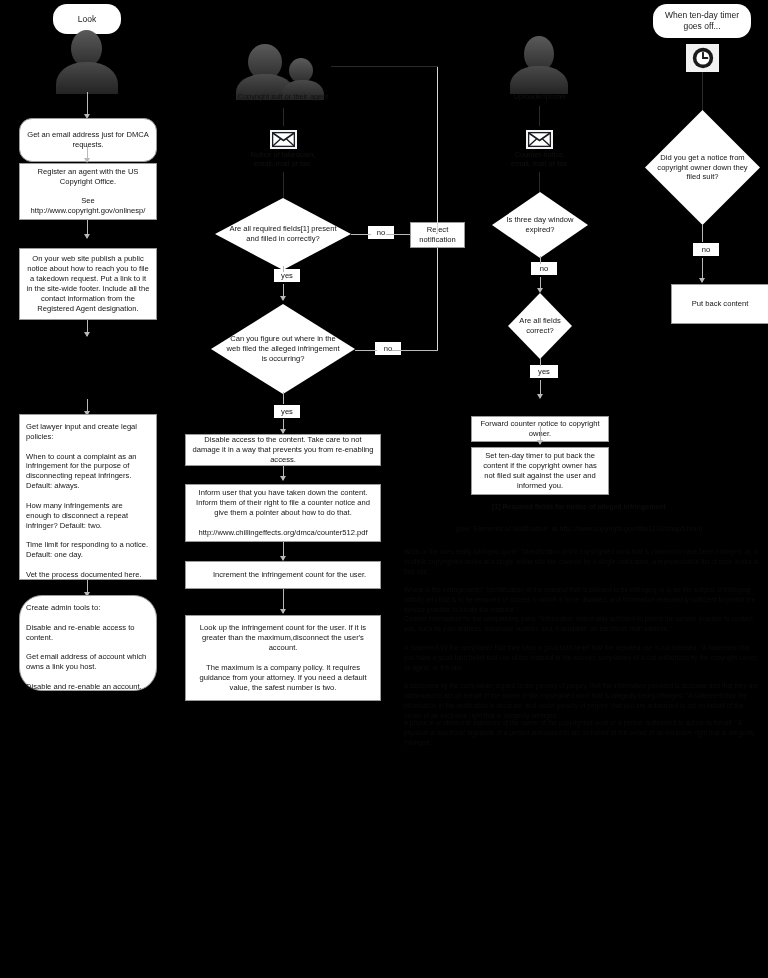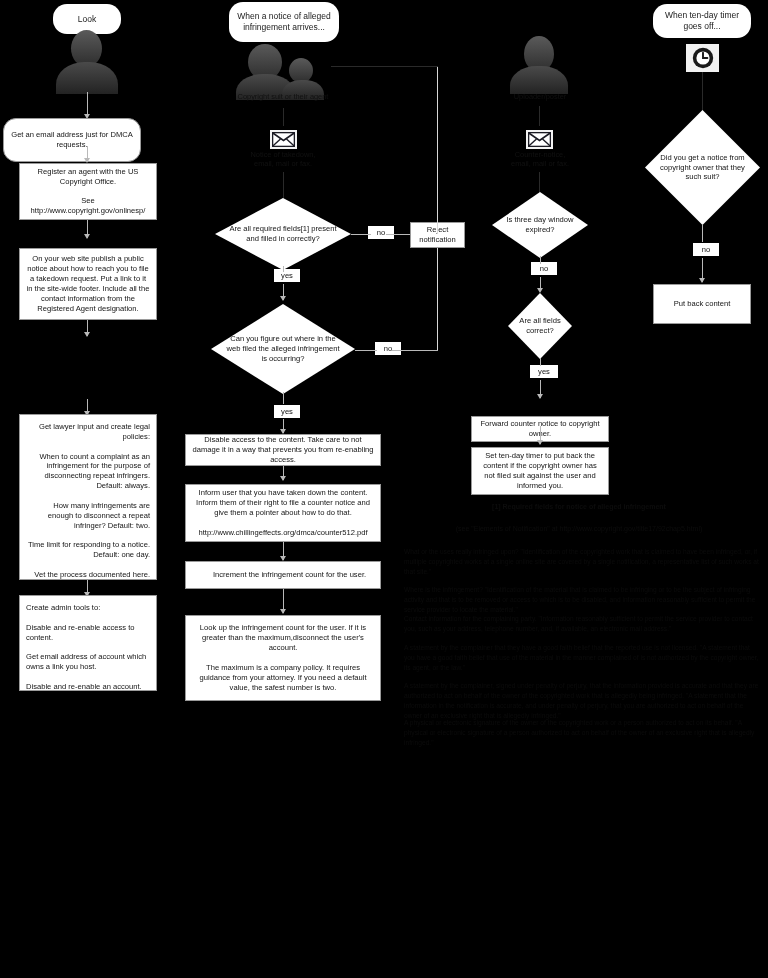--- a/index.html
+++ b/index.html
@@ -164,21 +164,21 @@
   <div class="node pill" style="left:53px; top:4px; width:68px; height:30px;">Look</div>
 
   <div class="person" style="left:53px; top:28px; width:68px; height:66px;">
     <div class="head" style="left:18px; top:2px; width:31px; height:37px;"></div>
     <div class="body" style="left:3px; top:34px; width:62px; height:32px;"></div>
   </div>
 
   <div class="conn v" style="left:87px; top:92px; height:24px;"></div>
   <div class="arrowhead" style="left:84px; top:114px;"></div>
 
-  <div class="node box" style="left:3px; top:118px; width:138px; height:44px;border-radius:13px;">Get an email address just for DMCA requests.</div>
+  <div class="node box" style="left:19px; top:118px; width:138px; height:44px;border-radius:13px;">Get an email address just for DMCA requests.</div>
 
   <div class="conn v" style="left:87px; top:146px; height:16px;"></div>
   <div class="arrowhead" style="left:84px; top:158px;"></div>
 
   <div class="node box" style="left:19px; top:163px; width:138px; height:57px;">Register an agent with the US Copyright Office.
 
 See
 http://www.copyright.gov/onlinesp/</div>
 
   <div class="conn v" style="left:87px; top:220px; height:18px;"></div>
@@ -186,46 +186,45 @@
 
   <div class="node box" style="left:19px; top:248px; width:138px; height:72px;">On your web site publish a public notice about how to reach you to file a takedown request. Put a link to it in the site-wide footer. Include all the contact information from the Registered Agent designation.</div>
 
   <div class="conn v" style="left:87px; top:320px; height:16px;"></div>
   <div class="arrowhead" style="left:84px; top:332px;"></div>
 
 
   <div class="conn v" style="left:87px; top:399px; height:16px;"></div>
   <div class="arrowhead" style="left:84px; top:411px;"></div>
 
-  <div class="node box left-text" style="left:19px; top:414px; width:138px; height:166px; align-items:flex-start; padding-top:7px;text-align:right;">
+  <div class="node box left-text" style="left:19px; top:414px; width:138px; height:166px; align-items:flex-start; padding-top:7px;">
     <span style="display:block; width:100%;">Get lawyer input and create legal policies:
 
 When to count a complaint as an infringement for the purpose of disconnecting repeat infringers. Default: always.
 
 How many infringements are enough to disconnect a repeat infringer? Default: two.
 
 Time limit for responding to a notice. Default: one day.
 
 Vet the process documented here.</span>
   </div>
 
   <div class="conn v" style="left:87px; top:580px; height:16px;"></div>
   <div class="arrowhead" style="left:84px; top:592px;"></div>
 
-  <div class="node box left-text" style="left:19px; top:595px; width:138px; height:96px; align-items:flex-start; padding-top:7px;">
+  <div class="node box left-text" style="left:19px; top:595px; width:138px; height:96px; align-items:flex-start; padding-top:7px;border-radius:23px;">
     <span style="display:block; width:100%;">Create admin tools to:
 
 Disable and re-enable access to content.
 
 Get email address of account which owns a link you host.
 
 Disable and re-enable an account.</span>
   </div>
 
-  <div class="node pill" style="left:229px; top:2px; width:110px; height:40px;">When a notice of alleged infringement arrives...</div>
 
   <div class="person" style="left:236px; top:44px; width:95px; height:50px;">
     <div class="head" style="left:12px; top:0px; width:34px; height:36px;"></div>
     <div class="body" style="left:0px; top:30px; width:58px; height:26px;"></div>
     <div class="head" style="left:53px; top:14px; width:24px; height:25px;"></div>
     <div class="body" style="left:46px; top:36px; width:42px; height:20px;"></div>
   </div>
 
   <div class="figure-caption" style="left:233px; top:92px; width:100px;">Copyright suit or their agent</div>
 
@@ -359,29 +358,29 @@
       <circle cx="12" cy="12" r="10.2" fill="#1a1a1a"></circle>
       <circle cx="12" cy="12" r="6.6" fill="#ffffff"></circle>
       <path d="M12 6.8 L12 12 L16.4 12" fill="none" stroke="#1a1a1a" stroke-width="1.9" stroke-linecap="round"></path>
     </svg>
   </div>
 
   <div class="conn v" style="left:702px; top:72px; height:40px; background:#2a2a2a;"></div>
 
   <div class="diamond-wrap" style="left:645px; top:110px; width:115px; height:115px;">
     <div class="diamond-shape"></div>
-    <div class="diamond-label" style="padding:0 12px;">Did you get a notice from copyright owner that they such suit?</div>
+    <div class="diamond-label" style="padding:0 12px;">Did you get a notice from copyright owner down they filed suit?</div>
   </div>
 
   <div class="conn v" style="left:702px; top:224px; height:18px;"></div>
   <div class="edge-label" style="left:693px; top:243px; width:18px;">no</div>
   <div class="conn v" style="left:702px; top:258px; height:24px;"></div>
   <div class="arrowhead" style="left:699px; top:278px;"></div>
 
-  <div class="node box" style="left:653px; top:284px; width:98px; height:40px;">Put back content</div>
+  <div class="node box" style="left:671px; top:284px; width:98px; height:40px;">Put back content</div>
 
   <div class="footnote-title" style="left:405px; top:502px; width:348px;">[1] Required fields for notice of alleged infringement</div>
   <div class="footnote-title" style="left:395px; top:524px; width:368px; font-weight:normal;">(see "Elements of Notification" at http://www.copyright.gov/title17/92chap5.html)</div>
 
   <div class="footnote" style="left:404px; top:547px; width:356px;">What or the uses really infringed upon? "Identification of the copyrighted work that is claimed to have been infringed, or, if multiple copyrighted works at a single online site are covered by a single notification, a representative list of such works at that site."</div>
   <div class="footnote" style="left:404px; top:585px; width:356px;">Where is the infringement? "Identification of the material that is claimed to be infringing or to be the subject of infringing activity and that is to be removed or access to which is to be disabled, and information reasonably sufficient to permit the service provider to locate the material."</div>
   <div class="footnote" style="left:404px; top:614px; width:356px;">Contact information for the complaining party. "Information reasonably sufficient to permit the service provider to contact you, such as your address, telephone number, and, if available, an electronic mail address."</div>
   <div class="footnote" style="left:404px; top:643px; width:356px;">A statement by the complainer that they have a good faith belief that the reported use is not licensed. "A statement that you have a good faith belief that use of the material in the manner complained of is not authorized by the copyright owner, its agent, or the law."</div>
   <div class="footnote" style="left:404px; top:681px; width:356px;">A statement by the complainer, signed under penalty of perjury, that the information provided is accurate and that they are authorized to act on behalf of the owner of the copyrighted work that is allegedly being infringed. "A statement that the information in the notification is accurate, and under penalty of perjury, that you are authorized to act on behalf of the owner of an exclusive right that is allegedly infringed."</div>
   <div class="footnote" style="left:404px; top:718px; width:356px;">A physical or electronic signature of the owner of the copyrighted work or a person authorized to act on its behalf. "A physical or electronic signature of a person authorized to act on behalf of the owner of an exclusive right that is allegedly infringed."</div>

